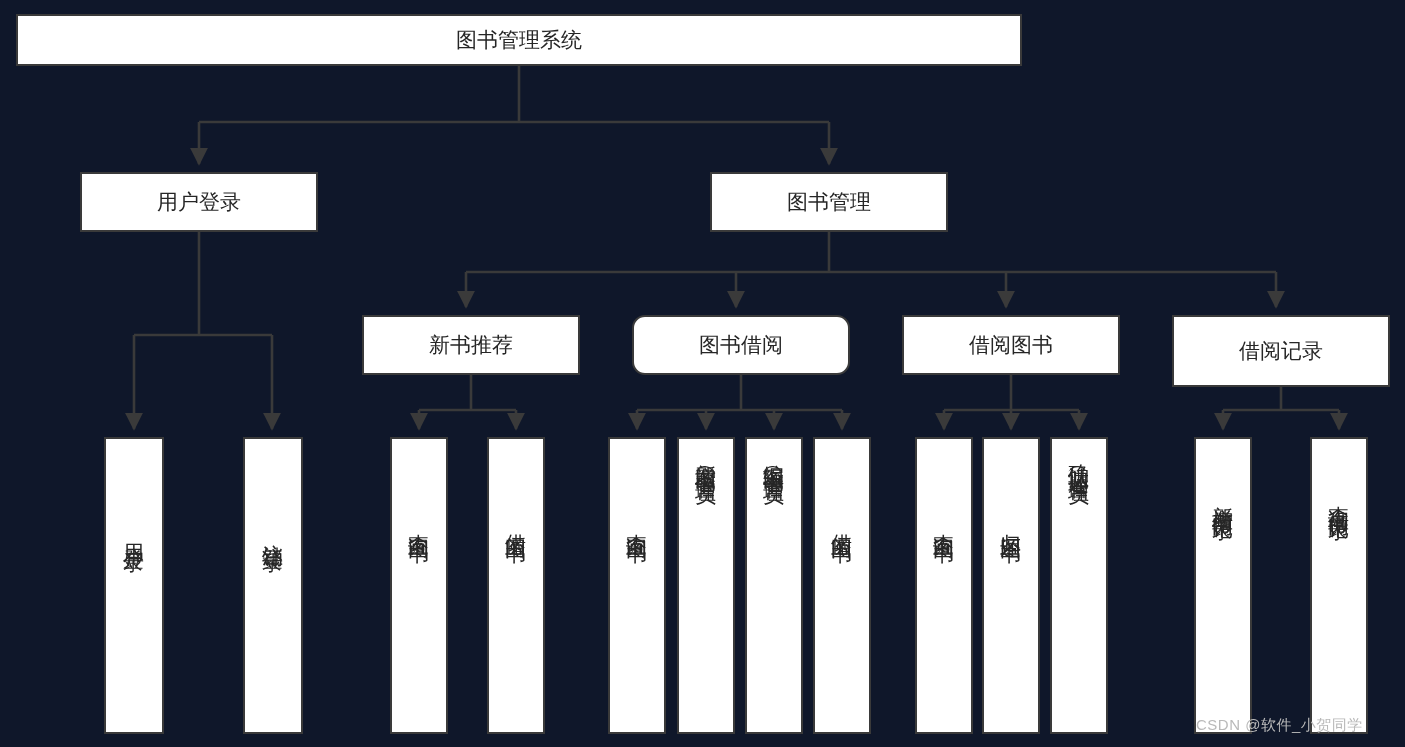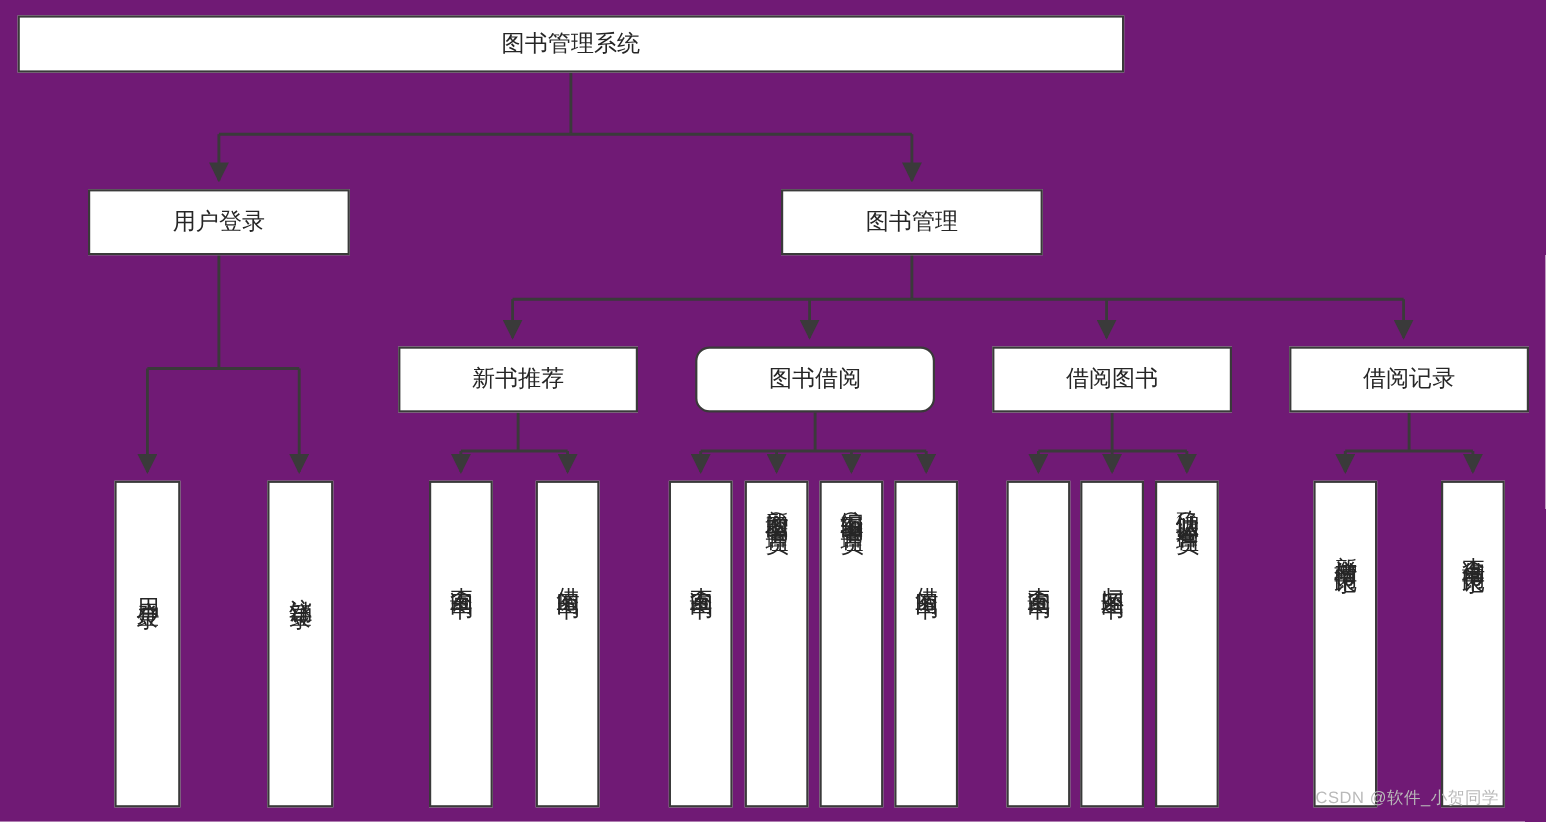--- a/index.html
+++ b/index.html
@@ -7,21 +7,21 @@
     padding: 0;
     background: #ffffff;
   }
   body {
     font-family: "Liberation Sans", "DejaVu Sans", sans-serif;
   }
   #canvas {
     position: relative;
     width: 1405px;
     height: 747px;
-    background: #701a75;
+    background: #0f172a;
     overflow: hidden;
   }
   svg#wires {
     position: absolute;
     left: 0;
     top: 0;
     width: 1405px;
     height: 747px;
     pointer-events: none;
   }
@@ -132,21 +132,21 @@
 
   <div class="node horiz" style="left:362px; top:315px; width:218px; height:60px;">
     <span class="label">新书推荐</span>
   </div>
   <div class="node horiz" style="left:632px; top:315px; width:218px; height:60px;border-radius:13px;">
     <span class="label">图书借阅</span>
   </div>
   <div class="node horiz" style="left:902px; top:315px; width:218px; height:60px;">
     <span class="label">借阅图书</span>
   </div>
-  <div class="node horiz" style="left:1172px; top:315px; width:218px; height:60px;">
+  <div class="node horiz" style="left:1172px; top:315px; width:218px; height:72px;">
     <span class="label">借阅记录</span>
   </div>
 
   <div class="node vert" style="left:104px; top:437px; width:60px; height:297px; padding-top:88px;">
     <span class="label">用户登录</span>
   </div>
   <div class="node vert" style="left:243px; top:437px; width:60px; height:297px; padding-top:88px;">
     <span class="label">注销登录</span>
   </div>
 

